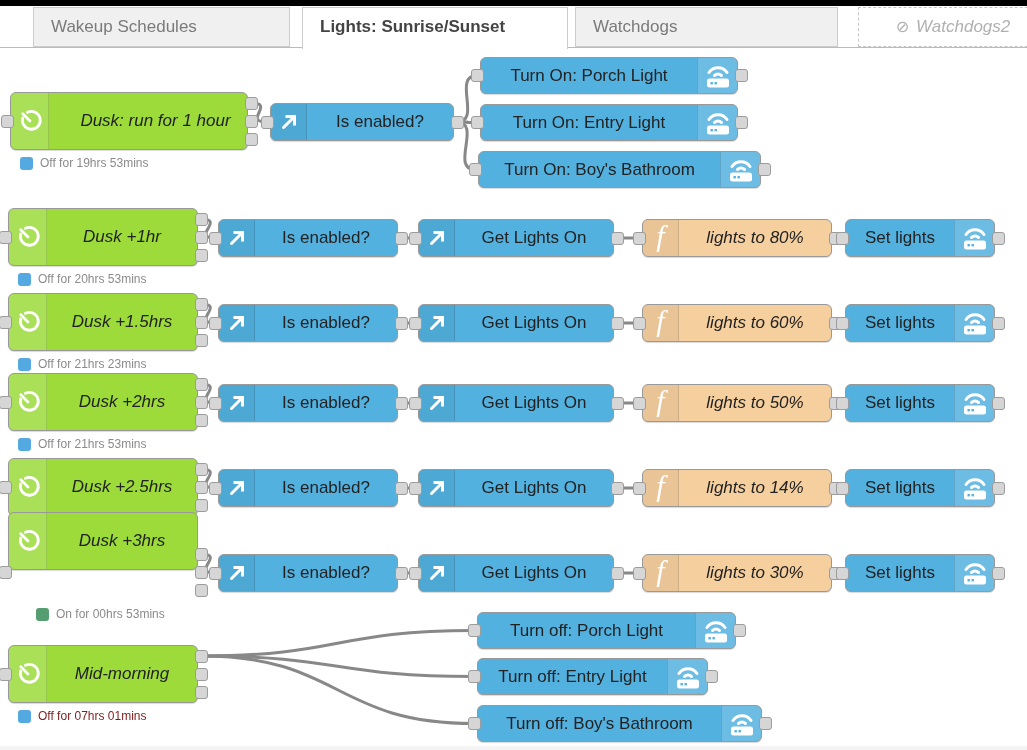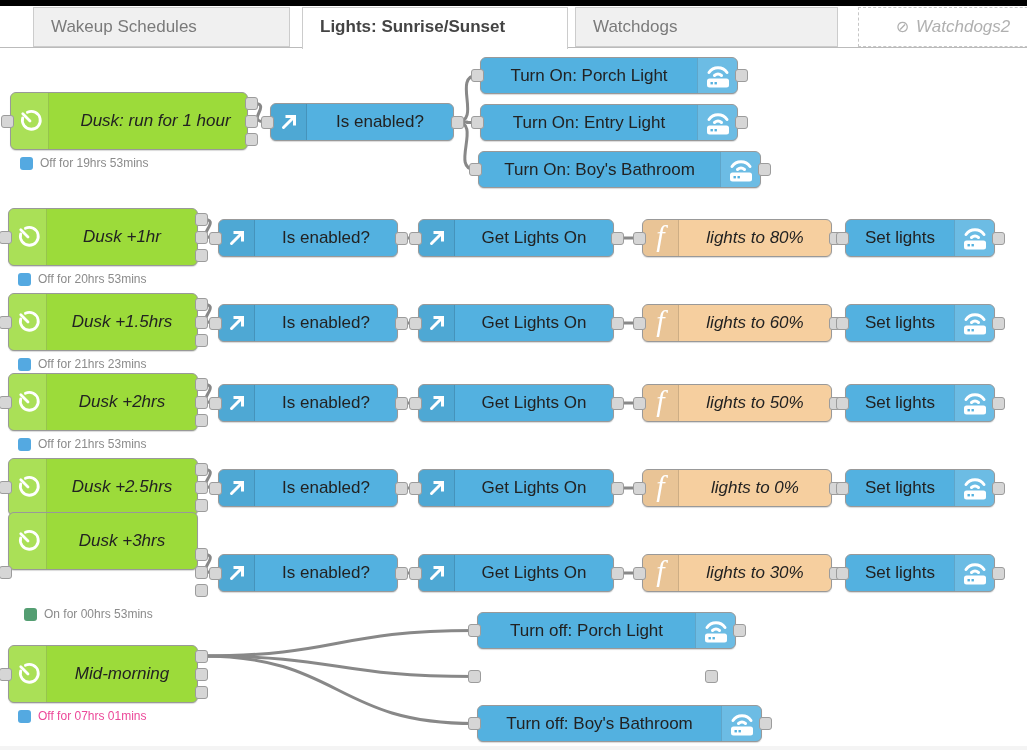--- a/index.html
+++ b/index.html
@@ -388,21 +388,21 @@
           </svg>
         </div>
         <span class="label">Get Lights On</span>
       </div>
       <div class="port" style="left: 408.5px; top: 481.5px; background: rgb(214, 214, 214); border-color: rgb(156, 156, 156);"></div>
       <div class="port" style="left: 610.5px; top: 481.5px; background: rgb(214, 214, 214); border-color: rgb(156, 156, 156);"></div>
       <div class="node function" style="left: 642px; top: 469px; width: 190px; height: 38px; background: rgb(246, 207, 159); border-color: rgb(153, 153, 153);">
         <div class="icon-area left shade-dark" style="width: 36px;">
           <span class="fn-glyph">f</span>
         </div>
-        <span class="label">lights to 0%</span>
+        <span class="label">lights to 14%</span>
       </div>
       <div class="port" style="left: 632.5px; top: 481.5px; background: rgb(214, 214, 214); border-color: rgb(156, 156, 156);"></div>
       <div class="port" style="left: 828.5px; top: 481.5px; background: rgb(214, 214, 214); border-color: rgb(156, 156, 156);"></div>
       <div class="node wemo" style="left: 845px; top: 469px; width: 150px; height: 38px; background: rgb(83, 177, 224); border-color: rgb(153, 153, 153);">
         <span class="label">Set lights</span>
         <div class="icon-area right shade-light" style="width: 40px;">
           <svg width="32" height="28" viewBox="0 0 32 28">
             <path d="M 7 10.5 A 11 11 0 0 1 25 10.5" stroke="#ffffff" stroke-width="3" fill="none" stroke-linecap="round"></path>
             <path d="M 12.5 13.5 A 5.5 5.5 0 0 1 19.5 13.5" stroke="#ffffff" stroke-width="3" fill="none" stroke-linecap="round"></path>
             <rect x="5" y="16.5" width="22" height="9" rx="2.5" fill="#ffffff"></rect>
@@ -419,21 +419,21 @@
             <path d="M 6.2 10.2 A 8.3 8.3 0 1 0 10.6 4.9" stroke="#ffffff" stroke-width="2.6" fill="none" stroke-linecap="round"></path>
             <path d="M 13 13 L 6.3 6.3" stroke="#ffffff" stroke-width="2.6" fill="none" stroke-linecap="round"></path>
           </svg>
         </div>
         <span class="label">Dusk +3hrs</span>
       </div>
       <div class="port" style="left: -1.5px; top: 565.5px; background: rgb(214, 214, 214); border-color: rgb(156, 156, 156);"></div>
       <div class="port" style="left: 194.5px; top: 547.5px; background: rgb(214, 214, 214); border-color: rgb(156, 156, 156);"></div>
       <div class="port" style="left: 194.5px; top: 565.5px; background: rgb(214, 214, 214); border-color: rgb(156, 156, 156);"></div>
       <div class="port" style="left: 194.5px; top: 583.5px; background: rgb(214, 214, 214); border-color: rgb(156, 156, 156);"></div>
-      <div class="status" style="left: 24px; top: 607px; text-align: center;">
+      <div class="status" style="left: 36px; top: 607px; text-align: center;">
         <span class="dot" style="background: rgb(84, 158, 114);"></span>
         <span class="stext" style="color: rgb(139, 139, 139);">On for 00hrs 53mins</span>
       </div>
       <div class="node switch" style="left: 218px; top: 554px; width: 180px; height: 38px; background: rgb(83, 177, 224); border-color: rgb(153, 153, 153);">
         <div class="icon-area left shade-dark" style="width: 36px;">
           <svg width="22" height="22" viewBox="0 0 22 22">
             <path d="M 5.5 16.5 L 15 7" stroke="#ffffff" stroke-width="3" fill="none" stroke-linecap="round"></path>
             <path d="M 9 5.5 L 16.5 5.5 L 16.5 13" stroke="#ffffff" stroke-width="3" fill="none" stroke-linecap="square"></path>
           </svg>
         </div>
@@ -482,36 +482,48 @@
           </svg>
         </div>
         <span class="label">Mid-morning</span>
       </div>
       <div class="port" style="left: -1.5px; top: 667.5px; background: rgb(214, 214, 214); border-color: rgb(156, 156, 156);"></div>
       <div class="port" style="left: 194.5px; top: 649.5px; background: rgb(214, 214, 214); border-color: rgb(156, 156, 156);"></div>
       <div class="port" style="left: 194.5px; top: 667.5px; background: rgb(214, 214, 214); border-color: rgb(156, 156, 156);"></div>
       <div class="port" style="left: 194.5px; top: 685.5px; background: rgb(214, 214, 214); border-color: rgb(156, 156, 156);"></div>
       <div class="status" style="left: 18px; top: 709px;">
         <span class="dot" style="background: rgb(84, 169, 225);"></span>
-        <span class="stext" style="color: #ec4899;">Off for 07hrs 01mins</span>
+        <span class="stext" style="color: #7f1d1d;">Off for 07hrs 01mins</span>
       </div>
       <div class="node wemo" style="left: 477px; top: 612px; width: 259px; height: 37px; background: rgb(83, 177, 224); border-color: rgb(153, 153, 153);">
         <span class="label">Turn off: Porch Light</span>
         <div class="icon-area right shade-light" style="width: 40px;">
           <svg width="32" height="28" viewBox="0 0 32 28">
             <path d="M 7 10.5 A 11 11 0 0 1 25 10.5" stroke="#ffffff" stroke-width="3" fill="none" stroke-linecap="round"></path>
             <path d="M 12.5 13.5 A 5.5 5.5 0 0 1 19.5 13.5" stroke="#ffffff" stroke-width="3" fill="none" stroke-linecap="round"></path>
             <rect x="5" y="16.5" width="22" height="9" rx="2.5" fill="#ffffff"></rect>
             <rect x="8.5" y="20" width="2.4" height="2.4" fill="#53b1e0"></rect>
             <rect x="12.5" y="20" width="2.4" height="2.4" fill="#53b1e0"></rect>
           </svg>
         </div>
       </div>
       <div class="port" style="left: 467.5px; top: 624px; background: rgb(214, 214, 214); border-color: rgb(156, 156, 156);"></div>
       <div class="port" style="left: 732.5px; top: 624px; background: rgb(214, 214, 214); border-color: rgb(156, 156, 156);"></div>
+      <div class="node wemo" style="left: 477px; top: 658px; width: 231px; height: 37px; background: rgb(83, 177, 224); border-color: rgb(153, 153, 153);">
+        <span class="label">Turn off: Entry Light</span>
+        <div class="icon-area right shade-light" style="width: 40px;">
+          <svg width="32" height="28" viewBox="0 0 32 28">
+            <path d="M 7 10.5 A 11 11 0 0 1 25 10.5" stroke="#ffffff" stroke-width="3" fill="none" stroke-linecap="round"></path>
+            <path d="M 12.5 13.5 A 5.5 5.5 0 0 1 19.5 13.5" stroke="#ffffff" stroke-width="3" fill="none" stroke-linecap="round"></path>
+            <rect x="5" y="16.5" width="22" height="9" rx="2.5" fill="#ffffff"></rect>
+            <rect x="8.5" y="20" width="2.4" height="2.4" fill="#53b1e0"></rect>
+            <rect x="12.5" y="20" width="2.4" height="2.4" fill="#53b1e0"></rect>
+          </svg>
+        </div>
+      </div>
       <div class="port" style="left: 467.5px; top: 670px; background: rgb(214, 214, 214); border-color: rgb(156, 156, 156);"></div>
       <div class="port" style="left: 704.5px; top: 670px; background: rgb(214, 214, 214); border-color: rgb(156, 156, 156);"></div>
       <div class="node wemo" style="left: 477px; top: 705px; width: 285px; height: 37px; background: rgb(83, 177, 224); border-color: rgb(153, 153, 153);">
         <span class="label">Turn off: Boy's Bathroom</span>
         <div class="icon-area right shade-light" style="width: 40px;">
           <svg width="32" height="28" viewBox="0 0 32 28">
             <path d="M 7 10.5 A 11 11 0 0 1 25 10.5" stroke="#ffffff" stroke-width="3" fill="none" stroke-linecap="round"></path>
             <path d="M 12.5 13.5 A 5.5 5.5 0 0 1 19.5 13.5" stroke="#ffffff" stroke-width="3" fill="none" stroke-linecap="round"></path>
             <rect x="5" y="16.5" width="22" height="9" rx="2.5" fill="#ffffff"></rect>
             <rect x="8.5" y="20" width="2.4" height="2.4" fill="#53b1e0"></rect>

